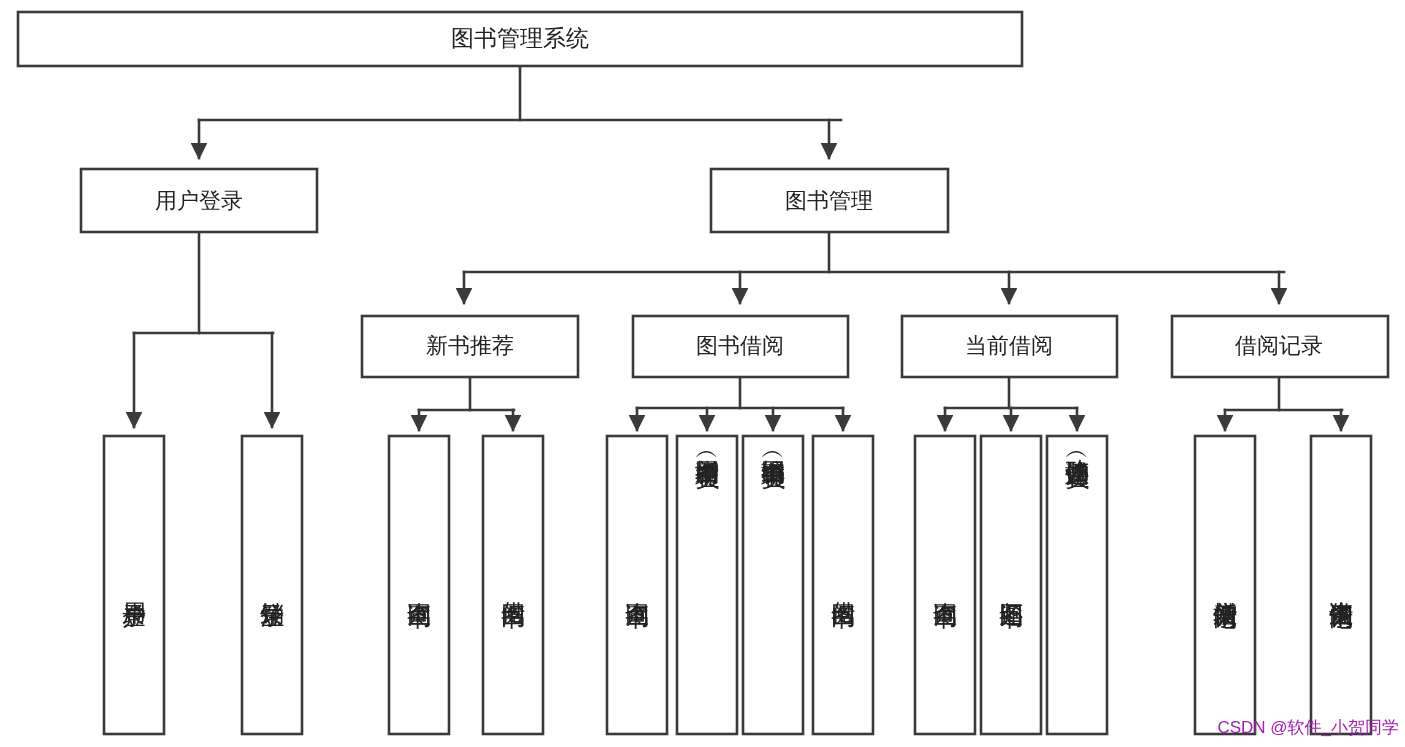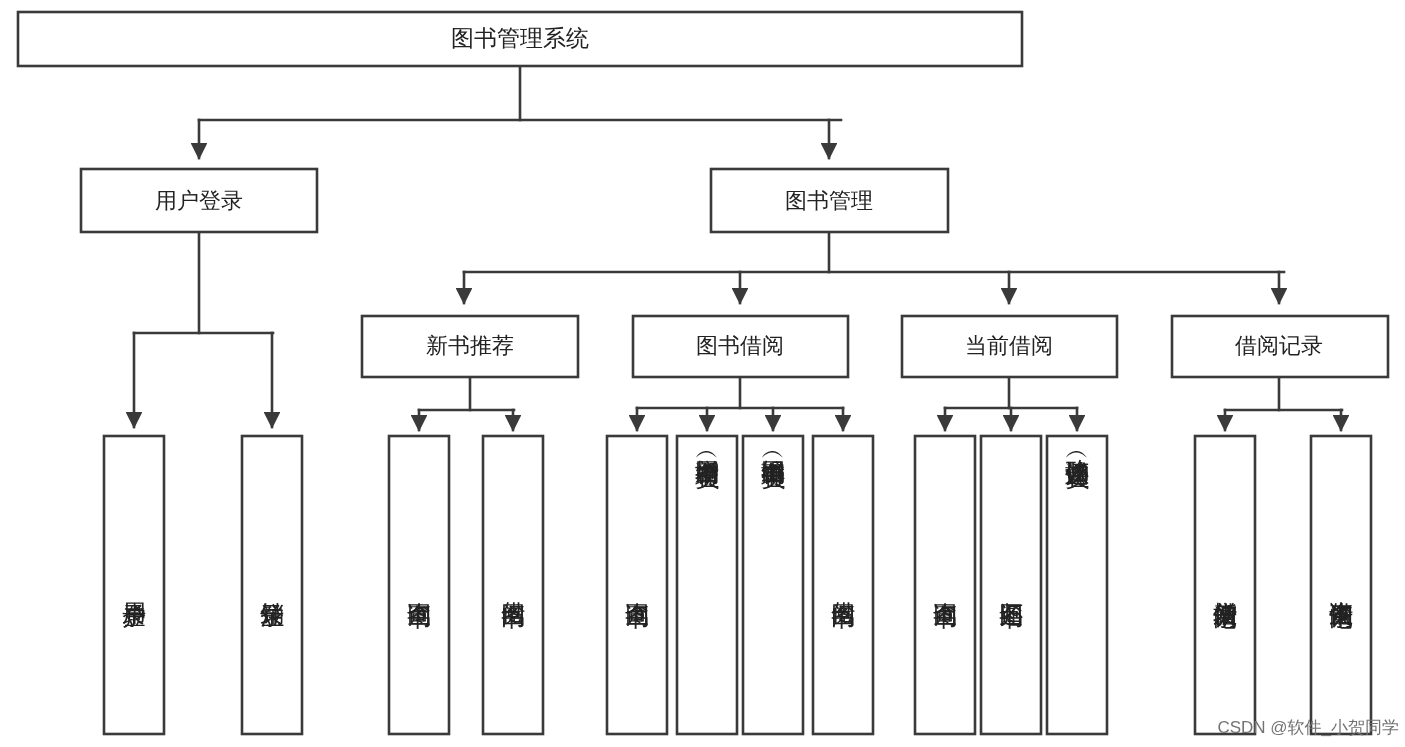--- a/index.html
+++ b/index.html
@@ -11,21 +11,21 @@
   .arrow-head{fill:#3a3a3a;stroke:none;}
   .node-label-h{font-family:"Liberation Sans","DejaVu Sans",sans-serif;font-size:22px;fill:#222;
                 text-anchor:middle;dominant-baseline:middle;}
   .node-label-root{font-size:23px;}
   .leaf-label{font-family:"Liberation Sans","DejaVu Sans",sans-serif;font-size:24px;color:#222;
               writing-mode:vertical-rl;text-orientation:upright;line-height:1.02;
               letter-spacing:1px;white-space:nowrap;}
   .leaf-wrap{position:absolute;display:flex;align-items:center;justify-content:center;
              pointer-events:none;}
   .leaf-wrap.top{align-items:flex-start;padding-top:4px;}
-  #watermark{position:absolute;right:6px;bottom:4px;font-size:17px;color:#737373;
+  #watermark{position:absolute;right:6px;bottom:4px;font-size:17px;color:#a21caf;
              font-family:"Liberation Sans","DejaVu Sans",sans-serif;white-space:nowrap;}
 </style>
 </head>
 <body>
 
 <div id="diagram-root">
 
   <svg id="tree-svg" viewBox="0 0 1405 747">
     <defs>
       <marker id="arrow" viewBox="0 0 10 10" refX="9" refY="5" markerWidth="6.5" markerHeight="6.5" orient="auto-start-reverse">

